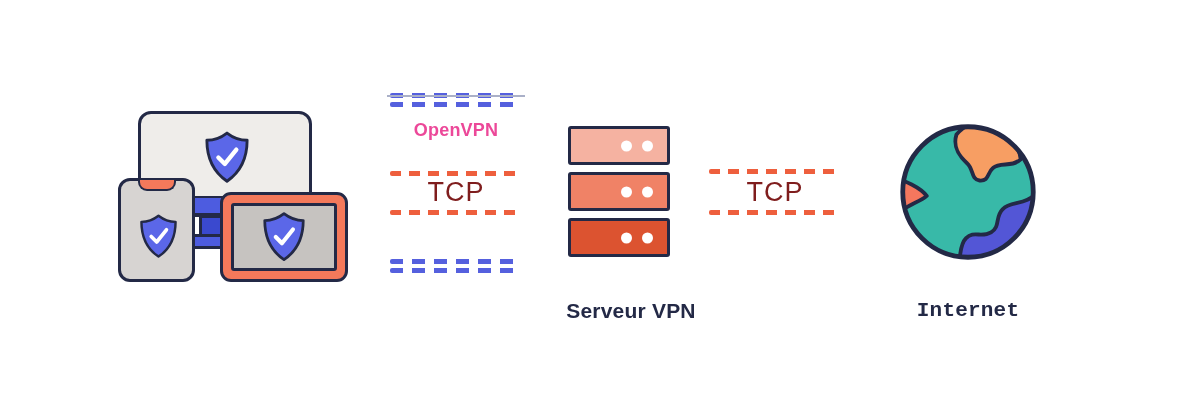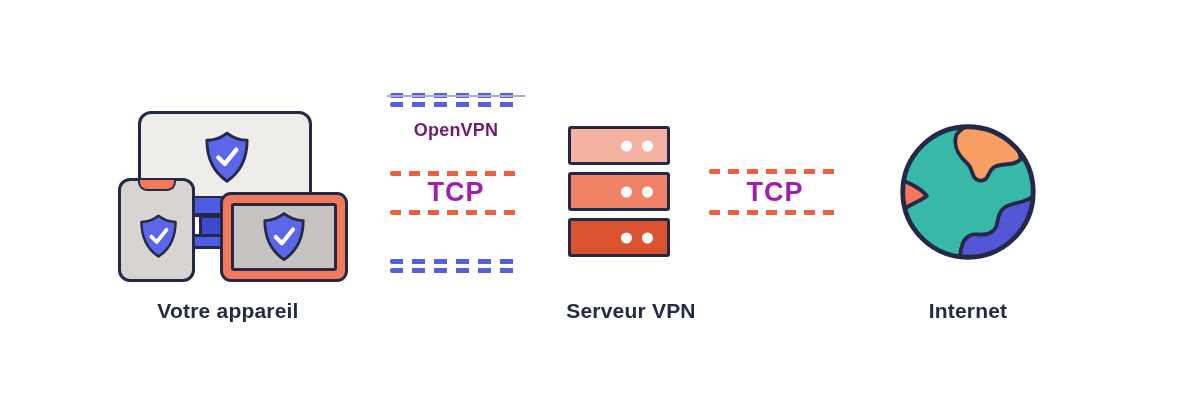--- a/index.html
+++ b/index.html
@@ -60,26 +60,26 @@
     background-image:repeating-linear-gradient(90deg,#5560de 0 13px,transparent 13px 22px);
   }
   .dash-orange {
     width:132px;
     background-image:repeating-linear-gradient(90deg,#ee5f3d 0 11px,transparent 11px 19px);
   }
   .thin-line { left:387px; width:138px; height:2px; background:#aab0c8; }
 
   .protocol-text {
     left:388px; top:121px; width:136px; text-align:center;
-    color:#701a75; font-weight:bold; font-size:18px; line-height:19px;
+    color:#ec4899; font-weight:bold; font-size:18px; line-height:19px;
     letter-spacing:0.2px;
   }
   .tcp-text {
-    width:132px; text-align:center; color:#a21caf;
-    font-weight:bold; font-size:27px; line-height:30px; letter-spacing:1px;
+    width:132px; text-align:center; color:#7f1d1d;
+    font-weight:normal; font-size:27px; line-height:30px; letter-spacing:1px;
   }
 
   
   .server-bar {
     left:568px; width:102px; height:39px;
     border:3px solid #232946; border-radius:3px; box-sizing:border-box;
   }
   .server-bar .dot {
     position:absolute; top:50%; transform:translateY(-50%);
     width:11px; height:11px; border-radius:50%; background:#ffffff;
@@ -93,21 +93,21 @@
   .globe { left:897px; top:121px; width:142px; height:142px; }
 
   
   .node-label {
     top:299px; width:220px; text-align:center;
     color:#232946; font-weight:bold; font-size:21px; line-height:24px;
     letter-spacing:0.2px;
   }
   .label-device  { left:118px; }
   .label-server  { left:521px; }
-  .label-internet{ left:858px; }
+  .label-internet{ left:858px;font-family:Liberation Mono, monospace; }
 </style>
 </head>
 <body>
 
 <div class="canvas">
 
   <div class="abs monitor">
     <svg class="shield shield-monitor" viewBox="0 0 64 74">
       <path d="M32 3 C41 10 51 13 60 13 C60 38 51 57 32 70 C13 57 4 38 4 13 C13 13 23 10 32 3 Z" fill="#5b67e8" stroke="#232946" stroke-width="4" stroke-linejoin="round"></path>
       <path d="M20 37 L29 46 L45 26" fill="none" stroke="#ffffff" stroke-width="6" stroke-linecap="round" stroke-linejoin="round"></path>
@@ -174,17 +174,16 @@
     </defs>
     <circle cx="74" cy="74" r="68" fill="#38b9a8"></circle>
     <g clip-path="url(#globeClip)">
       <path d="M62 14 C74 0 96 -6 112 8 C121 16 127 27 129 40 C119 49 108 42 100 49 C94 54 96 63 86 62 C77 61 80 50 73 44 C64 36 58 27 62 14 Z" fill="#f79e63" stroke="#232946" stroke-width="4" stroke-linejoin="round"></path>
       <path d="M-8 58 C8 61 25 70 31 78 C22 86 10 86 -2 100 L-10 100 Z" fill="#f4775e" stroke="#232946" stroke-width="4" stroke-linejoin="round"></path>
       <path d="M148 72 C134 90 120 82 110 92 C102 100 108 110 98 116 C88 122 80 114 72 122 C64 130 68 142 62 152 L152 152 L152 72 Z" fill="#5356d6" stroke="#232946" stroke-width="4" stroke-linejoin="round"></path>
     </g>
     <circle cx="74" cy="74" r="68" fill="none" stroke="#232946" stroke-width="5"></circle>
   </svg>
 
-  <div class="abs node-label label-device">Votre appareil</div>
   <div class="abs node-label label-server">Serveur VPN</div>
   <div class="abs node-label label-internet">Internet</div>
 
 </div>
 
 </body></html>

